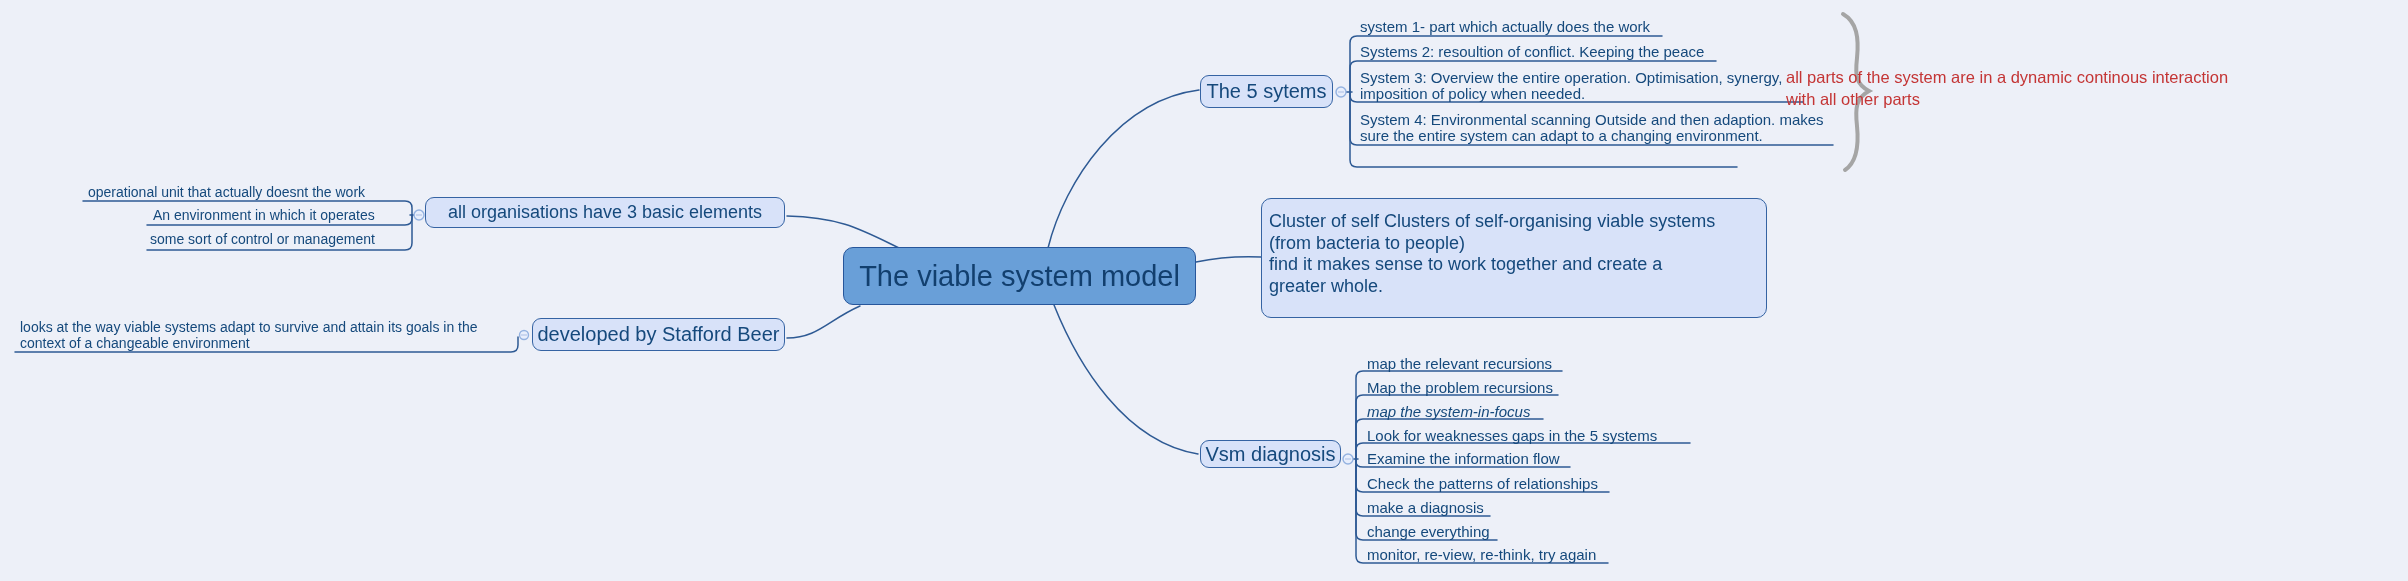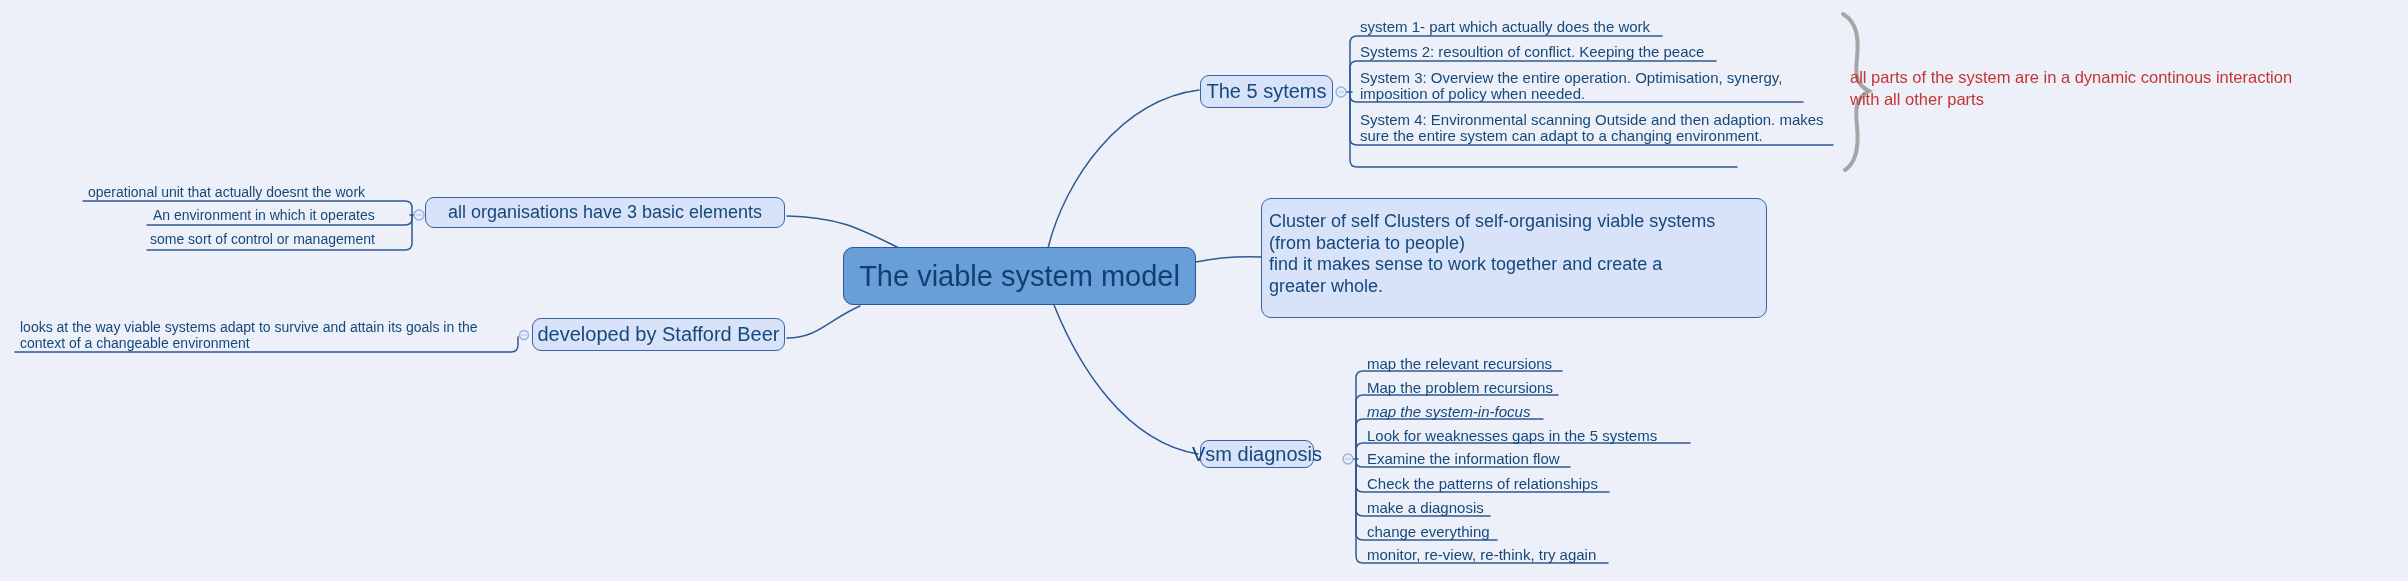--- a/index.html
+++ b/index.html
@@ -93,21 +93,21 @@
   </div>
 
   <div class="node-box" style="left:1200px;top:75px;width:133px;height:33px;font-size:20px;text-align:right;">
     <span>The 5 sytems</span>
   </div>
   <div class="leaf" style="left:1360px;top:19px;">system 1- part which actually does the work</div>
   <div class="leaf" style="left:1360px;top:44px;">Systems 2: resoultion of conflict. Keeping the peace</div>
   <div class="leaf wrap" style="left:1360px;top:70px;width:448px;">System 3: Overview the entire operation. Optimisation, synergy, imposition of policy when needed.</div>
   <div class="leaf wrap" style="left:1360px;top:112px;width:467px;">System 4: Environmental scanning Outside and then adaption. makes sure the entire system can adapt to a changing environment.</div>
 
-  <div class="annotation" style="left:1850px;top:66px;">
+  <div class="annotation" style="left:1786px;top:66px;">
     <div>all parts of the system are in a dynamic continous interaction</div>
     <div>with all other parts</div>
   </div>
 
   <div class="cluster-box" style="left:1261px;top:198px;width:506px;height:120px;">
     <div>Cluster of self Clusters of self-organising viable systems</div>
     <div>(from bacteria to people)</div>
     <div>find it makes sense to work together and create a</div>
     <div>greater whole.</div>
   </div>
@@ -117,21 +117,21 @@
   </div>
   <div class="leaf small" style="left:88px;top:185px;">operational unit that actually doesnt the work</div>
   <div class="leaf small" style="left:153px;top:208px;">An environment in which it operates</div>
   <div class="leaf small" style="left:150px;top:232px;">some sort of control or management</div>
 
   <div class="node-box" style="left:532px;top:318px;width:253px;height:33px;font-size:20px;">
     <span>developed by Stafford Beer</span>
   </div>
   <div class="leaf small wrap" style="left:20px;top:320px;width:490px;">looks at the way viable systems adapt to survive and attain its goals in the context of a changeable environment</div>
 
-  <div class="node-box" style="left:1200px;top:440px;width:114px;height:28px;font-size:20px;">
+  <div class="node-box" style="left:1200px;top:440px;width:141px;height:28px;font-size:20px;">
     <span>Vsm diagnosis</span>
   </div>
   <div class="leaf" style="left:1367px;top:356px;">map the relevant recursions</div>
   <div class="leaf" style="left:1367px;top:380px;">Map the problem recursions</div>
   <div class="leaf" style="left:1367px;top:404px;font-style:italic;">map the system-in-focus</div>
   <div class="leaf" style="left:1367px;top:428px;">Look for weaknesses gaps in the 5 systems</div>
   <div class="leaf" style="left:1367px;top:451px;">Examine the information flow</div>
   <div class="leaf" style="left:1367px;top:476px;">Check the patterns of relationships</div>
   <div class="leaf" style="left:1367px;top:500px;">make a diagnosis</div>
   <div class="leaf" style="left:1367px;top:524px;">change everything</div>

